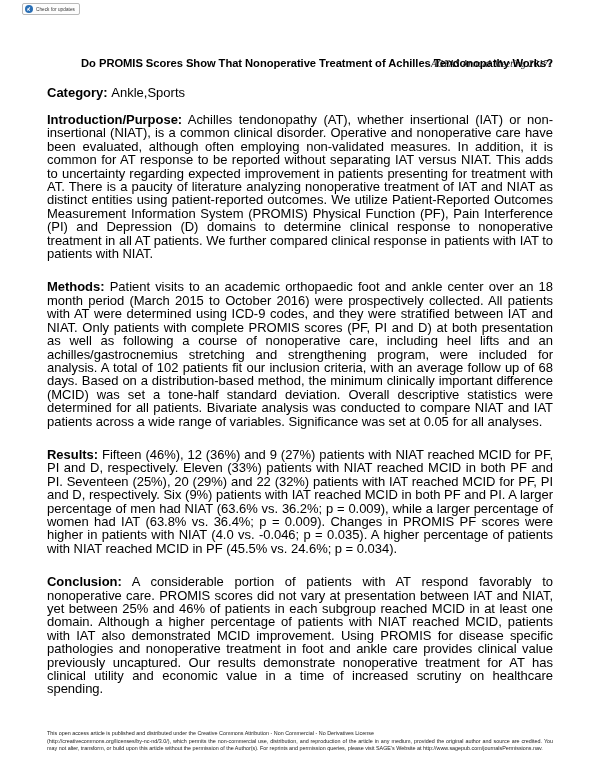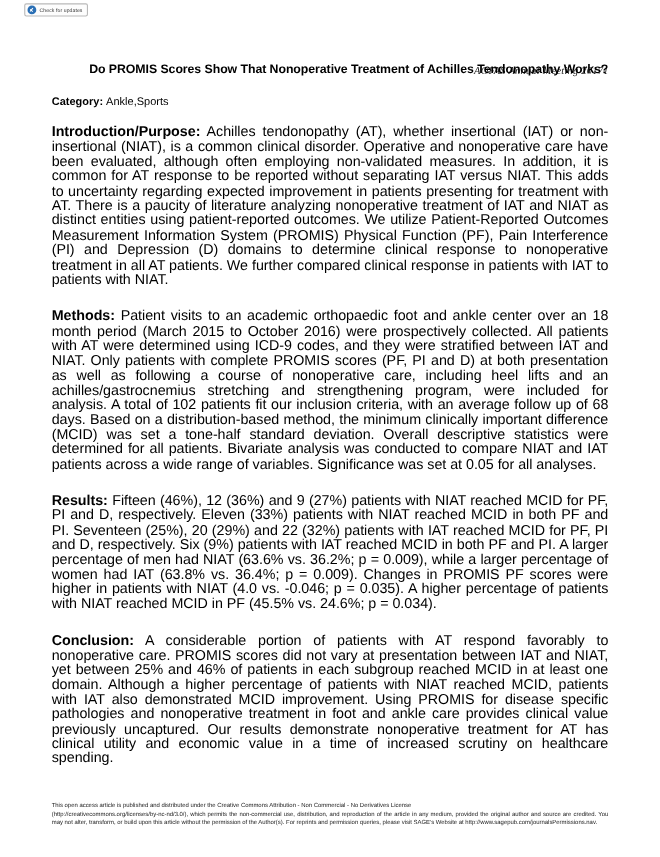--- a/index.html
+++ b/index.html
@@ -114,21 +114,21 @@
   }
   .authors {
     font-family: "Liberation Sans", sans-serif;
     font-size: 8.3px;
     line-height: 11.6px;
     margin: 0 0 17px 0;
     letter-spacing: -0.02px;
   }
   .meta-line {
     font-family: "Liberation Sans", sans-serif;
-    font-size: 10px;
+    font-size: 13px;
     line-height: 12px;
     margin: 0 0 14px 0;
   }
   .meta-line .lead {
     font-weight: bold;
   }
   .abs-para {
     font-family: "Liberation Sans", sans-serif;
     font-size: 13px;
     line-height: 13.4px;

